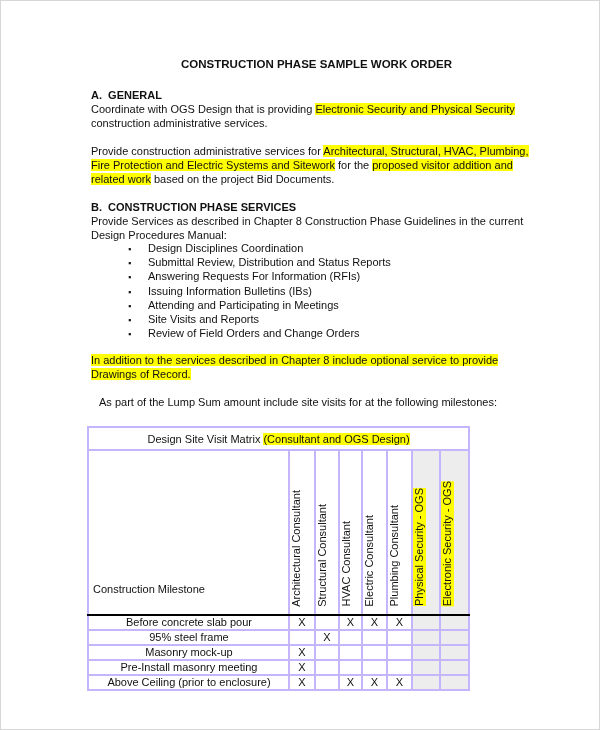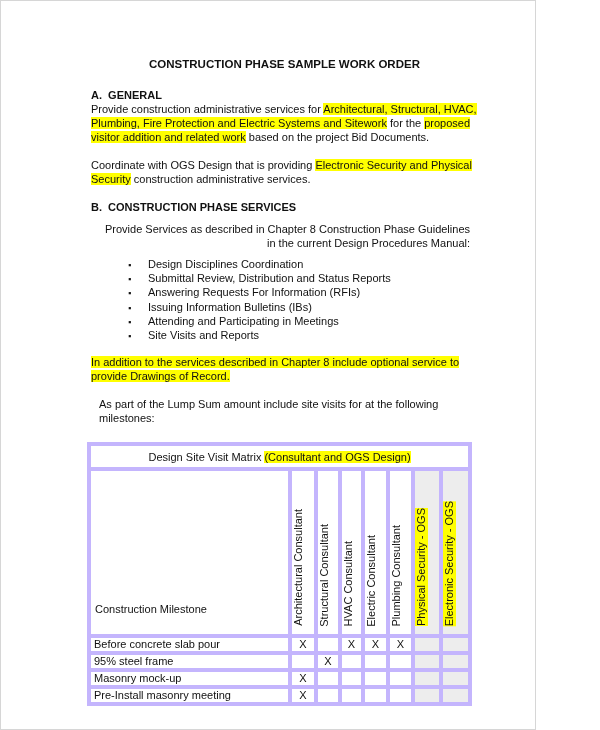--- a/index.html
+++ b/index.html
@@ -1,93 +1,94 @@
 <!DOCTYPE html>
 <html><head>
 <meta charset="utf-8">
 <style>
   html,body { margin:0; padding:0; background:#fff; }
   .page {
-    width:536px; height:730px; box-sizing:border-box;
+    width:600px; height:730px; box-sizing:border-box;
     background:#ffffff;
     border:1px solid #d6d6d6;
     padding:56px 57px 0 90px;
     font-family:"Liberation Sans", sans-serif;
     font-size:11px; line-height:14px; color:#111;
     overflow:hidden;
   }
   .doc-title {
     text-align:center; font-weight:bold; font-size:11.5px;
     margin:0 0 17px 0;
   }
   .heading { font-weight:bold; margin:0; }
   p { margin:0 0 14px 0; }
-  p.tight { margin:8px;text-align:right; }
+  p.tight { margin:0; }
   mark.hl { background:#ffff00; color:inherit; padding:0; }
   ul.services {
     list-style:none; margin:0 0 12px 0; padding:0 0 0 57px;
     line-height:13.2px;
   }
   ul.services li::before {
     content:"\25AA"; display:inline-block; width:20px; margin-left:-20px;
     font-size:9px; vertical-align:baseline;
   }
   .milestones-intro { margin:0 0 17px 8px; }
 
   table.matrix {
     border-collapse:collapse; table-layout:fixed;
     width:381px; margin-left:-4px;
     font-size:11px; color:#111;
     border:2px solid #000;
   }
-  table.matrix td, table.matrix th { border:4px solid #c4b5fd; overflow:hidden; }
+  table.matrix td, table.matrix th { border:2px solid #c4b5fd; overflow:hidden; }
   col.c-milestone { width:201px; }
   col.c1 { width:26px; } col.c2 { width:24px; } col.c3 { width:23px; }
   col.c4 { width:25px; } col.c5 { width:25px; } col.c6 { width:28px; }
   col.c7 { width:29px; }
   .caption-cell { height:19px; text-align:center; padding:1px 0; }
   tr.head-row th {
     height:145px; vertical-align:bottom; font-weight:normal;
     padding:0 0 5px 0; text-align:left; border-bottom:2px solid #000;
   }
   th.milestone-head {
     text-align:left; vertical-align:bottom;
     padding:0 0 18px 4px !important; font-weight:normal;
   }
   .rot {
     writing-mode:vertical-rl; transform:rotate(180deg);
     white-space:nowrap; display:inline-block; line-height:13px;
   }
   .rot.hl-rot { background:#ffff00; }
   .shaded { background:#ededed; }
-  td.milestone-cell { height:13px; line-height:13px; padding:0 2px 0 3px; text-align:left; }
+  td.milestone-cell { height:13px; line-height:13px; padding:0 2px 0 3px; text-align:center; }
   td.mark-cell { height:13px; line-height:13px; padding:0; text-align:center; }
 </style>
 </head>
 <body>
 
 <div class="page">
 
   <div class="doc-title">CONSTRUCTION PHASE SAMPLE WORK ORDER</div>
 
   <div class="heading">A.&nbsp; GENERAL</div>
+  <p><span>Coordinate with OGS Design that is providing </span><mark class="hl">Electronic Security and Physical Security</mark><span> construction administrative services.</span></p>
+
   <p><span>Provide construction administrative services for </span><mark class="hl">Architectural, Structural, HVAC, Plumbing, Fire Protection and Electric Systems and Sitework</mark><span> for the </span><mark class="hl">proposed visitor addition and related work</mark><span> based on the project Bid Documents.</span></p>
-
-  <p><span>Coordinate with OGS Design that is providing </span><mark class="hl">Electronic Security and Physical Security</mark><span> construction administrative services.</span></p>
 
   <div class="heading">B.&nbsp; CONSTRUCTION PHASE SERVICES</div>
   <p class="tight">Provide Services as described in Chapter 8 Construction Phase Guidelines in the current Design Procedures Manual:</p>
 
   <ul class="services">
       <li>Design Disciplines Coordination</li>
       <li>Submittal Review, Distribution and Status Reports</li>
       <li>Answering Requests For Information (RFIs)</li>
       <li>Issuing Information Bulletins (IBs)</li>
       <li>Attending and Participating in Meetings</li>
       <li>Site Visits and Reports</li>
+      <li>Review of Field Orders and Change Orders</li>
     </ul>
 
   <p><mark class="hl">In addition to the services described in Chapter 8 include optional service to provide Drawings of Record.</mark></p>
 
   <p class="milestones-intro">As part of the Lump Sum amount include site visits for at the following milestones:</p>
 
   <table class="matrix">
     <colgroup>
       <col class="c-milestone">
         <col class="c1">
@@ -147,16 +148,26 @@
         <tr>
           <td class="milestone-cell">Pre-Install masonry meeting</td>
           <td class="mark-cell">X</td>
           <td class="mark-cell"></td>
           <td class="mark-cell"></td>
           <td class="mark-cell"></td>
           <td class="mark-cell"></td>
           <td class="mark-cell shaded" style="background: rgb(237, 237, 237);"></td>
           <td class="mark-cell shaded" style="background: rgb(237, 237, 237);"></td>
         </tr>
+        <tr>
+          <td class="milestone-cell">Above Ceiling (prior to enclosure)</td>
+          <td class="mark-cell">X</td>
+          <td class="mark-cell"></td>
+          <td class="mark-cell">X</td>
+          <td class="mark-cell">X</td>
+          <td class="mark-cell">X</td>
+          <td class="mark-cell shaded" style="background: rgb(237, 237, 237);"></td>
+          <td class="mark-cell shaded" style="background: rgb(237, 237, 237);"></td>
+        </tr>
       </tbody>
   </table>
 
 </div>
 
 </body></html>

